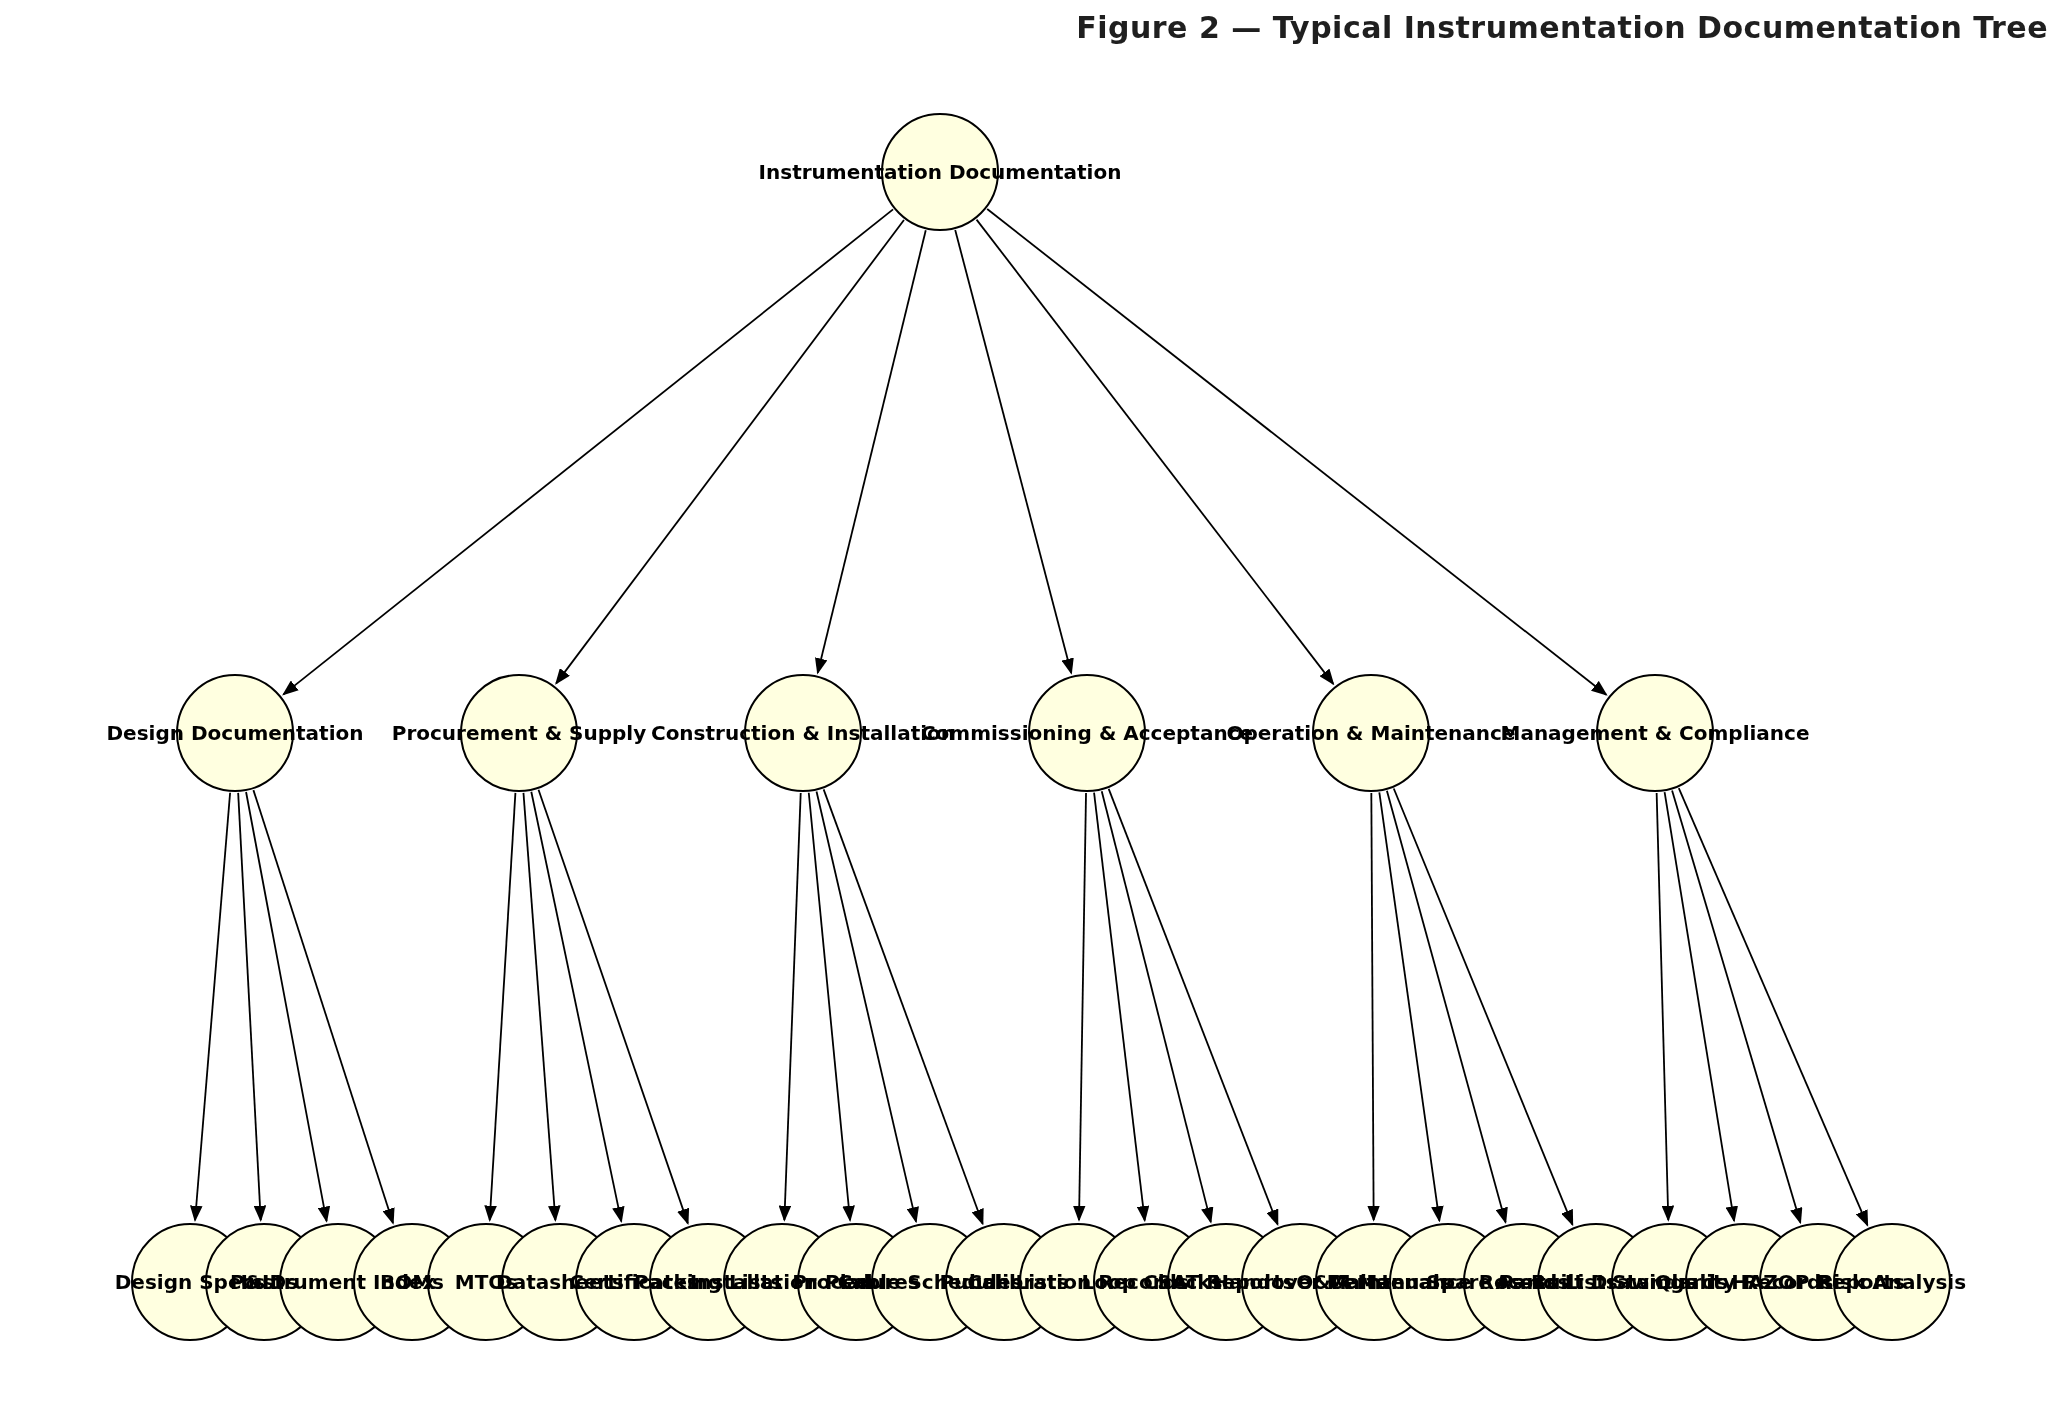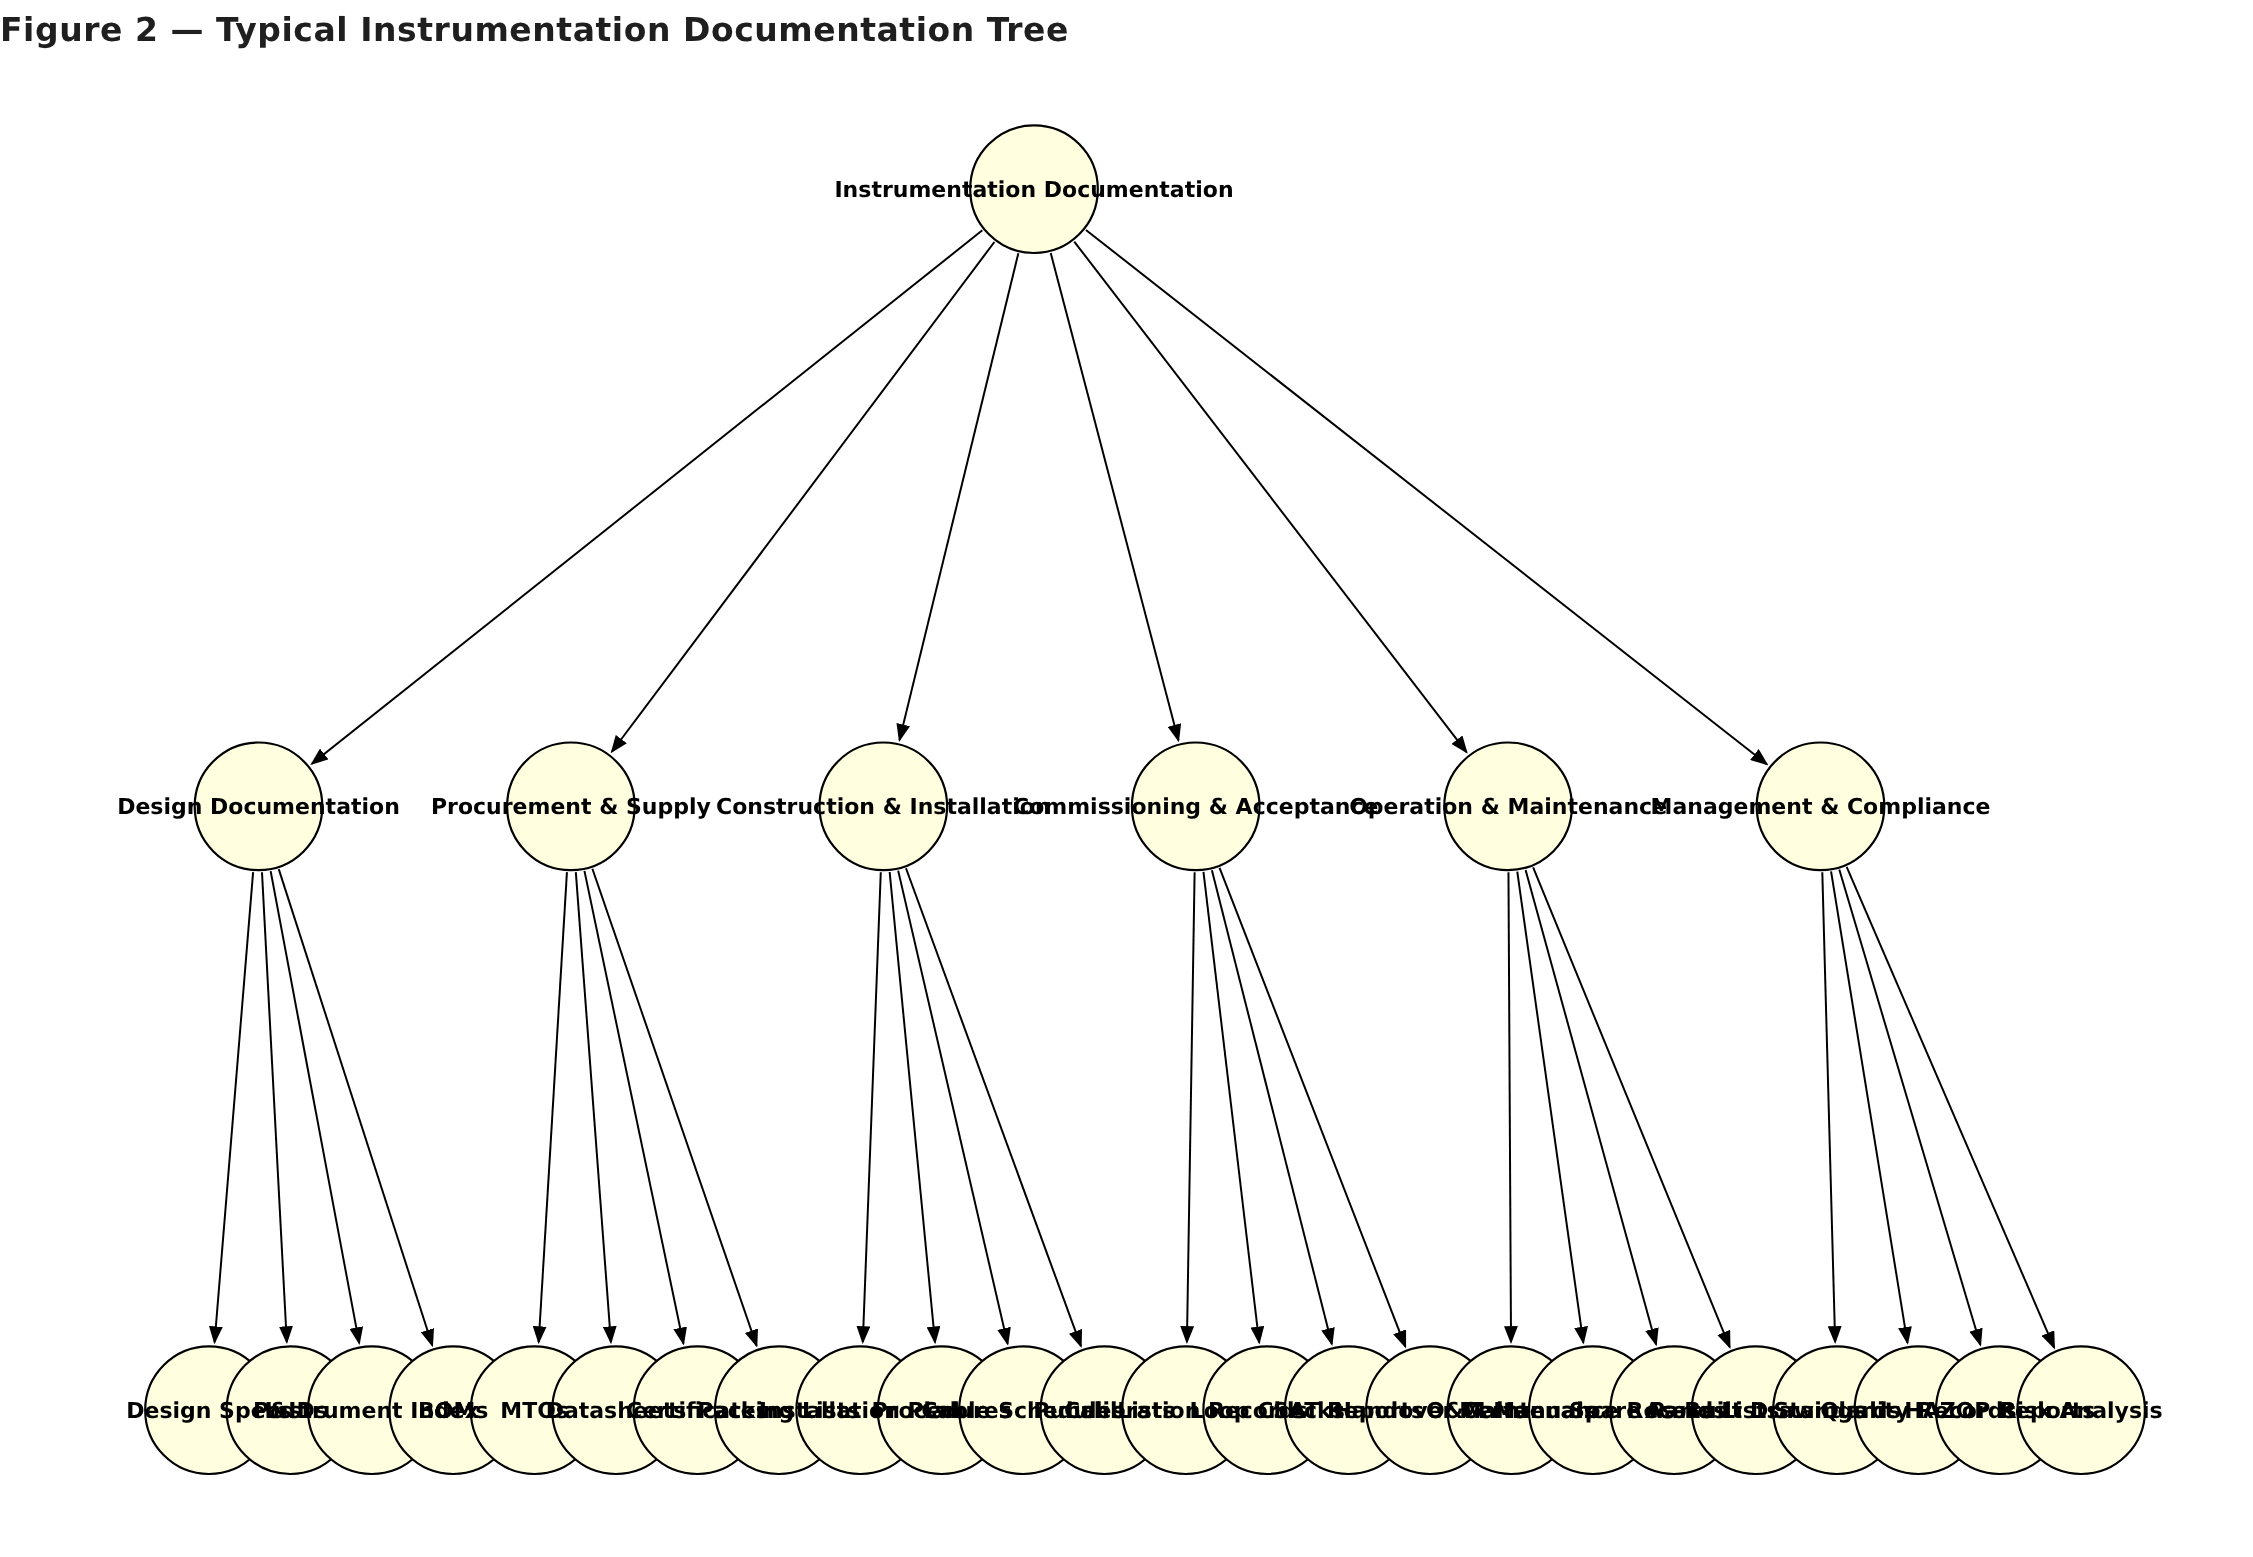--- a/index.html
+++ b/index.html
@@ -15,21 +15,21 @@
     position: relative;
     width: 2048px;
     height: 1415px;
     background: #ffffff;
   }
   #figure-title {
     position: absolute;
     top: 10px;
     left: 0;
     width: 100%;
-    text-align: left;
+    text-align: right;
     font-size: 30px;
     font-weight: bold;
     letter-spacing: 0.5px;
   }
   #tree-svg {
     position: absolute;
     top: 0;
     left: 0;
   }
   #tree-svg text {

